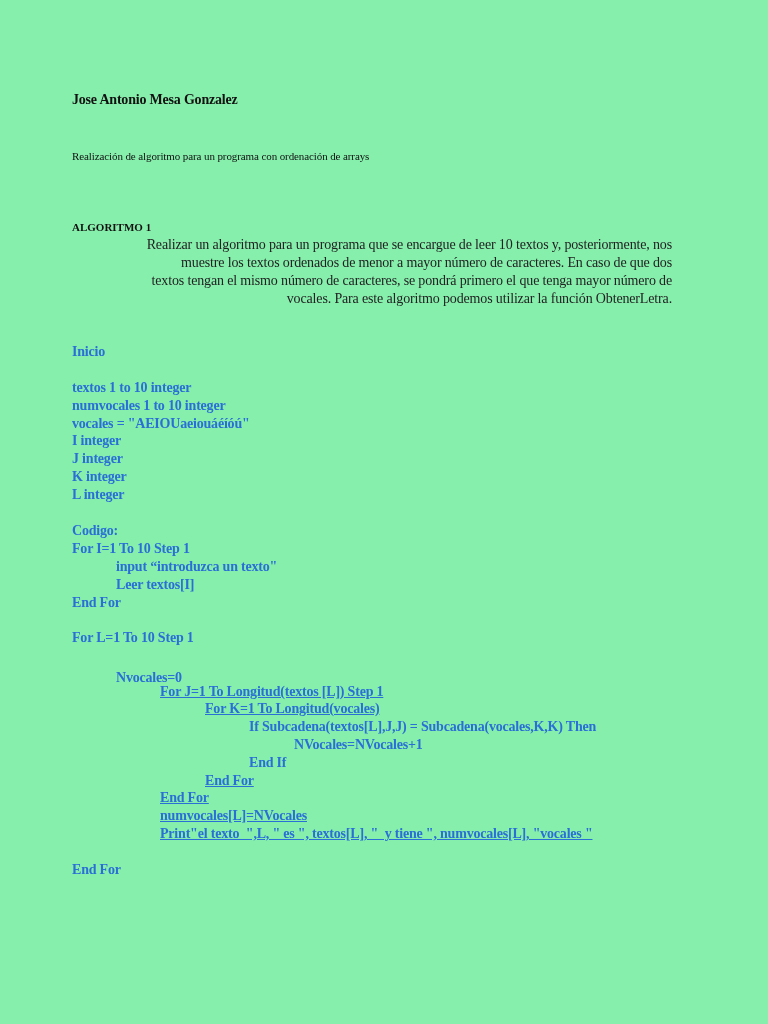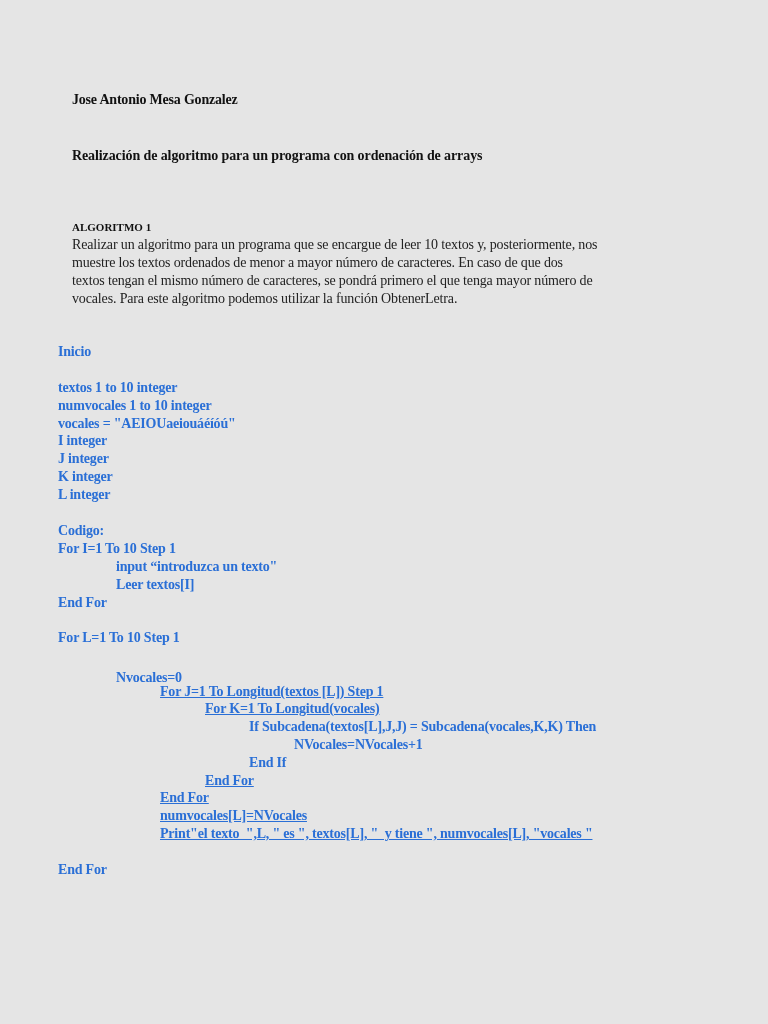--- a/index.html
+++ b/index.html
@@ -11,65 +11,66 @@
       width: 768px;
       height: 1024px;
       position: relative;
       overflow: hidden;
       font-family: "Liberation Serif", "DejaVu Serif", serif;
     }
     .page {
       position: absolute;
       left: 0; top: 0;
       width: 768px; height: 1024px;
-      background: #e5e5e5;
+      background: #86efac;
     }
     .line {
       position: absolute;
       white-space: pre;
       line-height: 18px;
     }
     .author {
       left: 72px; top: 91px;
       font-size: 14px;
       font-weight: bold;
       color: #111111;
       letter-spacing: -0.2px;
     }
     .title {
       left: 72px; top: 145px;
-      font-size: 14px;
-      font-weight: bold;
+      font-size: 11px;
+      font-weight: normal;
       color: #111111;
       line-height: 22px;
       letter-spacing: -0.1px;
     }
     .section-heading {
       left: 72px; top: 218px;
       font-size: 11px;
       font-weight: bold;
       color: #111111;
     }
     .para {
       position: absolute;
       left: 72px; top: 236px;
       width: 600px;
       font-size: 14px;
       line-height: 18px;
       color: #222222;
       letter-spacing: -0.15px;
+      text-align: right;
     }
     .para span { display: block; white-space: pre; }
     .code {
       font-size: 14px;
       font-weight: bold;
       color: #2a6fd6;
       letter-spacing: -0.2px;
     }
-    .i0 { left: 58px; }
+    .i0 { left: 72px; }
     .i1 { left: 116px; }
     .i2 { left: 160px; text-decoration: underline; }
     .i3 { left: 205px; text-decoration: underline; }
     .i4 { left: 249px; }
     .i5 { left: 294px; }
   </style>
 </head>
 <body>
 
 <div class="page">

